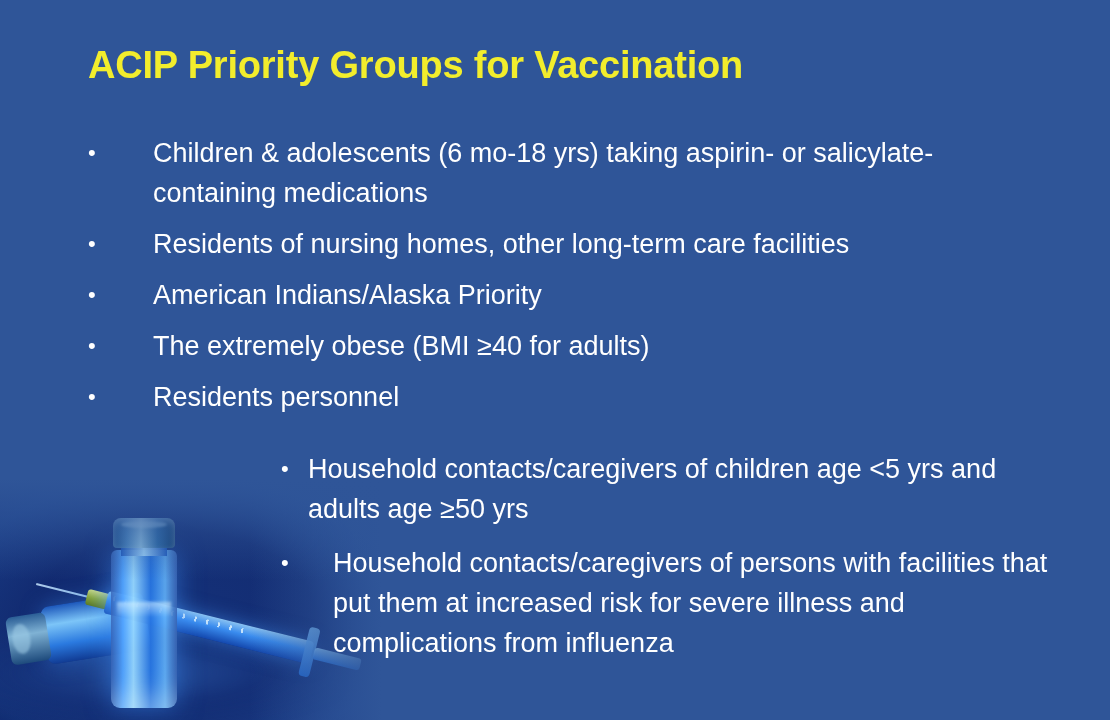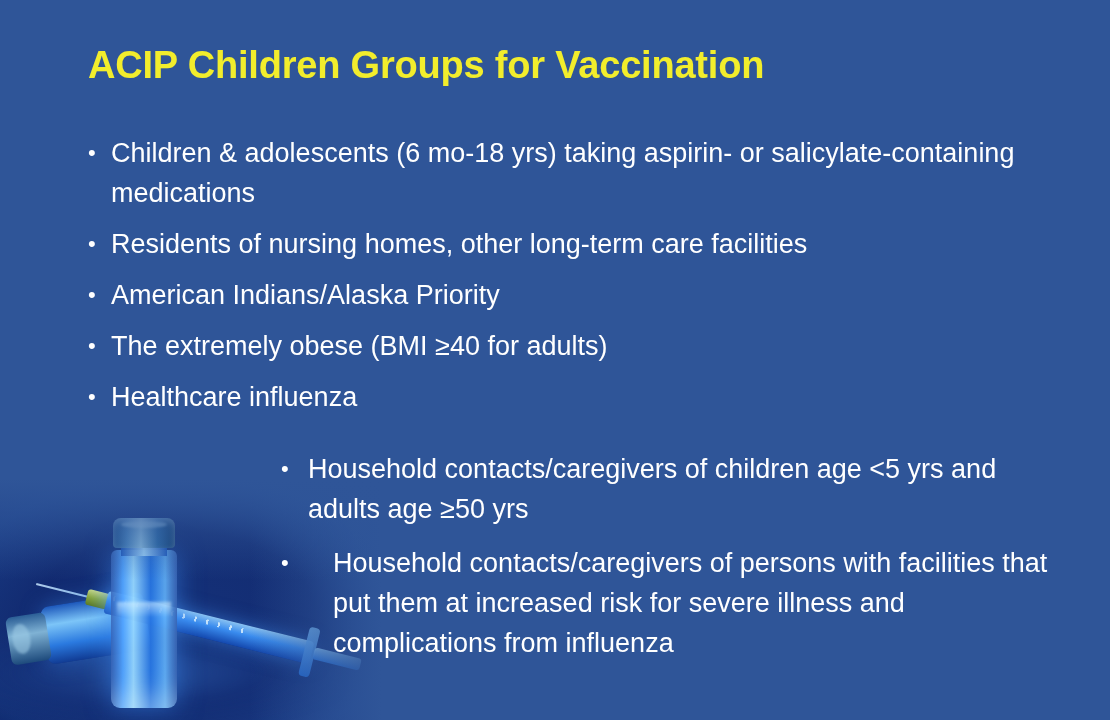--- a/index.html
+++ b/index.html
@@ -266,21 +266,21 @@
   }
   .bullet .marker {
     position: absolute;
     left: 2px;
     top: 0;
     width: 16px;
     text-align: left;
     font-size: 22px;
     line-height: 40px;
   }
-  .bullet .txt { display: block; }
+  .bullet .txt { display: block; margin-left: 42px; }
 
   .subgroup {
     position: absolute;
     left: 279px;
     top: 449px;
     width: 780px;
   }
   .subbullet {
     position: relative;
     color: #ffffff;
@@ -326,21 +326,21 @@
         <div class="liquid-line"></div>
       </div>
       <div class="neck"></div>
       <div class="cap"></div>
     </div>
 
     <div class="fade-right"></div>
     <div class="fade-top"></div>
   </div>
 
-  <div id="title">ACIP Children Groups for Vaccination</div>
+  <div id="title">ACIP Priority Groups for Vaccination</div>
 
   <div class="bullets">
 
     <div class="bullet">
       <span class="marker">•</span>
       <span class="txt">Children &amp; adolescents (6 mo-18 yrs) taking aspirin- or salicylate-containing medications</span>
     </div>
 
     <div class="bullet">
       <span class="marker">•</span>
@@ -352,21 +352,21 @@
       <span class="txt">American Indians/Alaska Priority</span>
     </div>
 
     <div class="bullet">
       <span class="marker">•</span>
       <span class="txt">The extremely obese (BMI ≥40 for adults)</span>
     </div>
 
     <div class="bullet">
       <span class="marker">•</span>
-      <span class="txt">Healthcare influenza</span>
+      <span class="txt">Residents personnel</span>
     </div>
 
   </div>
 
   <div class="subgroup">
 
     <div class="subbullet">
       <span class="marker">•</span>
       <span class="txt">Household contacts/caregivers of children age &lt;5 yrs and adults age ≥50 yrs</span>
     </div>

